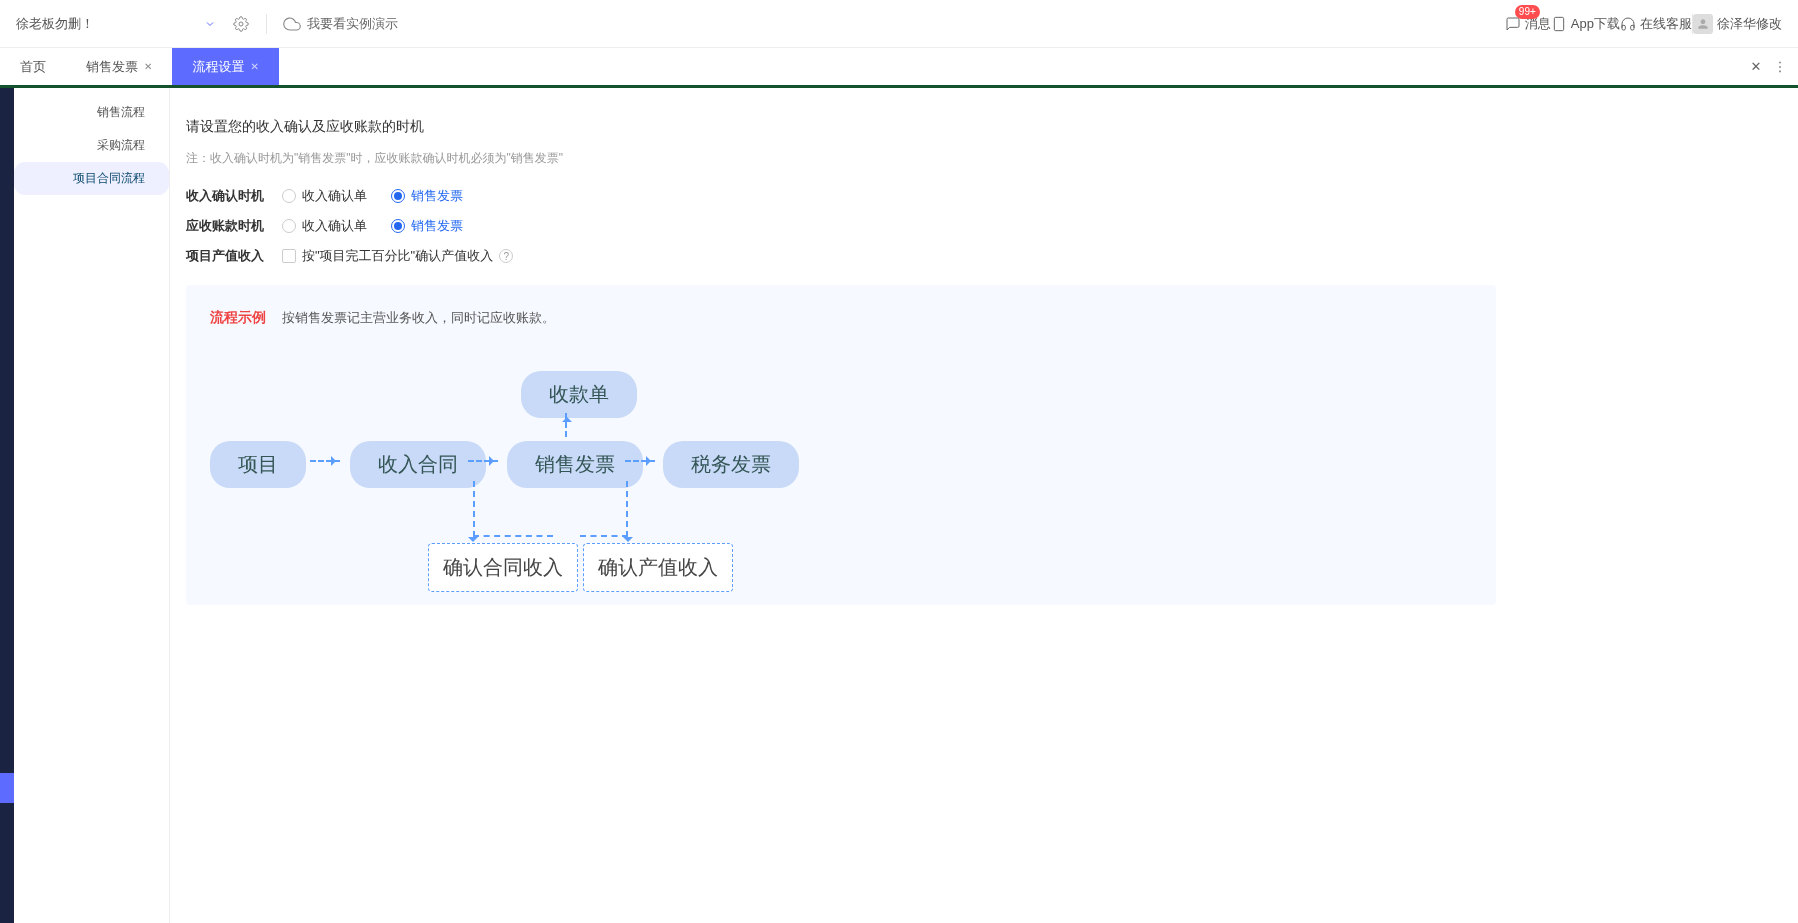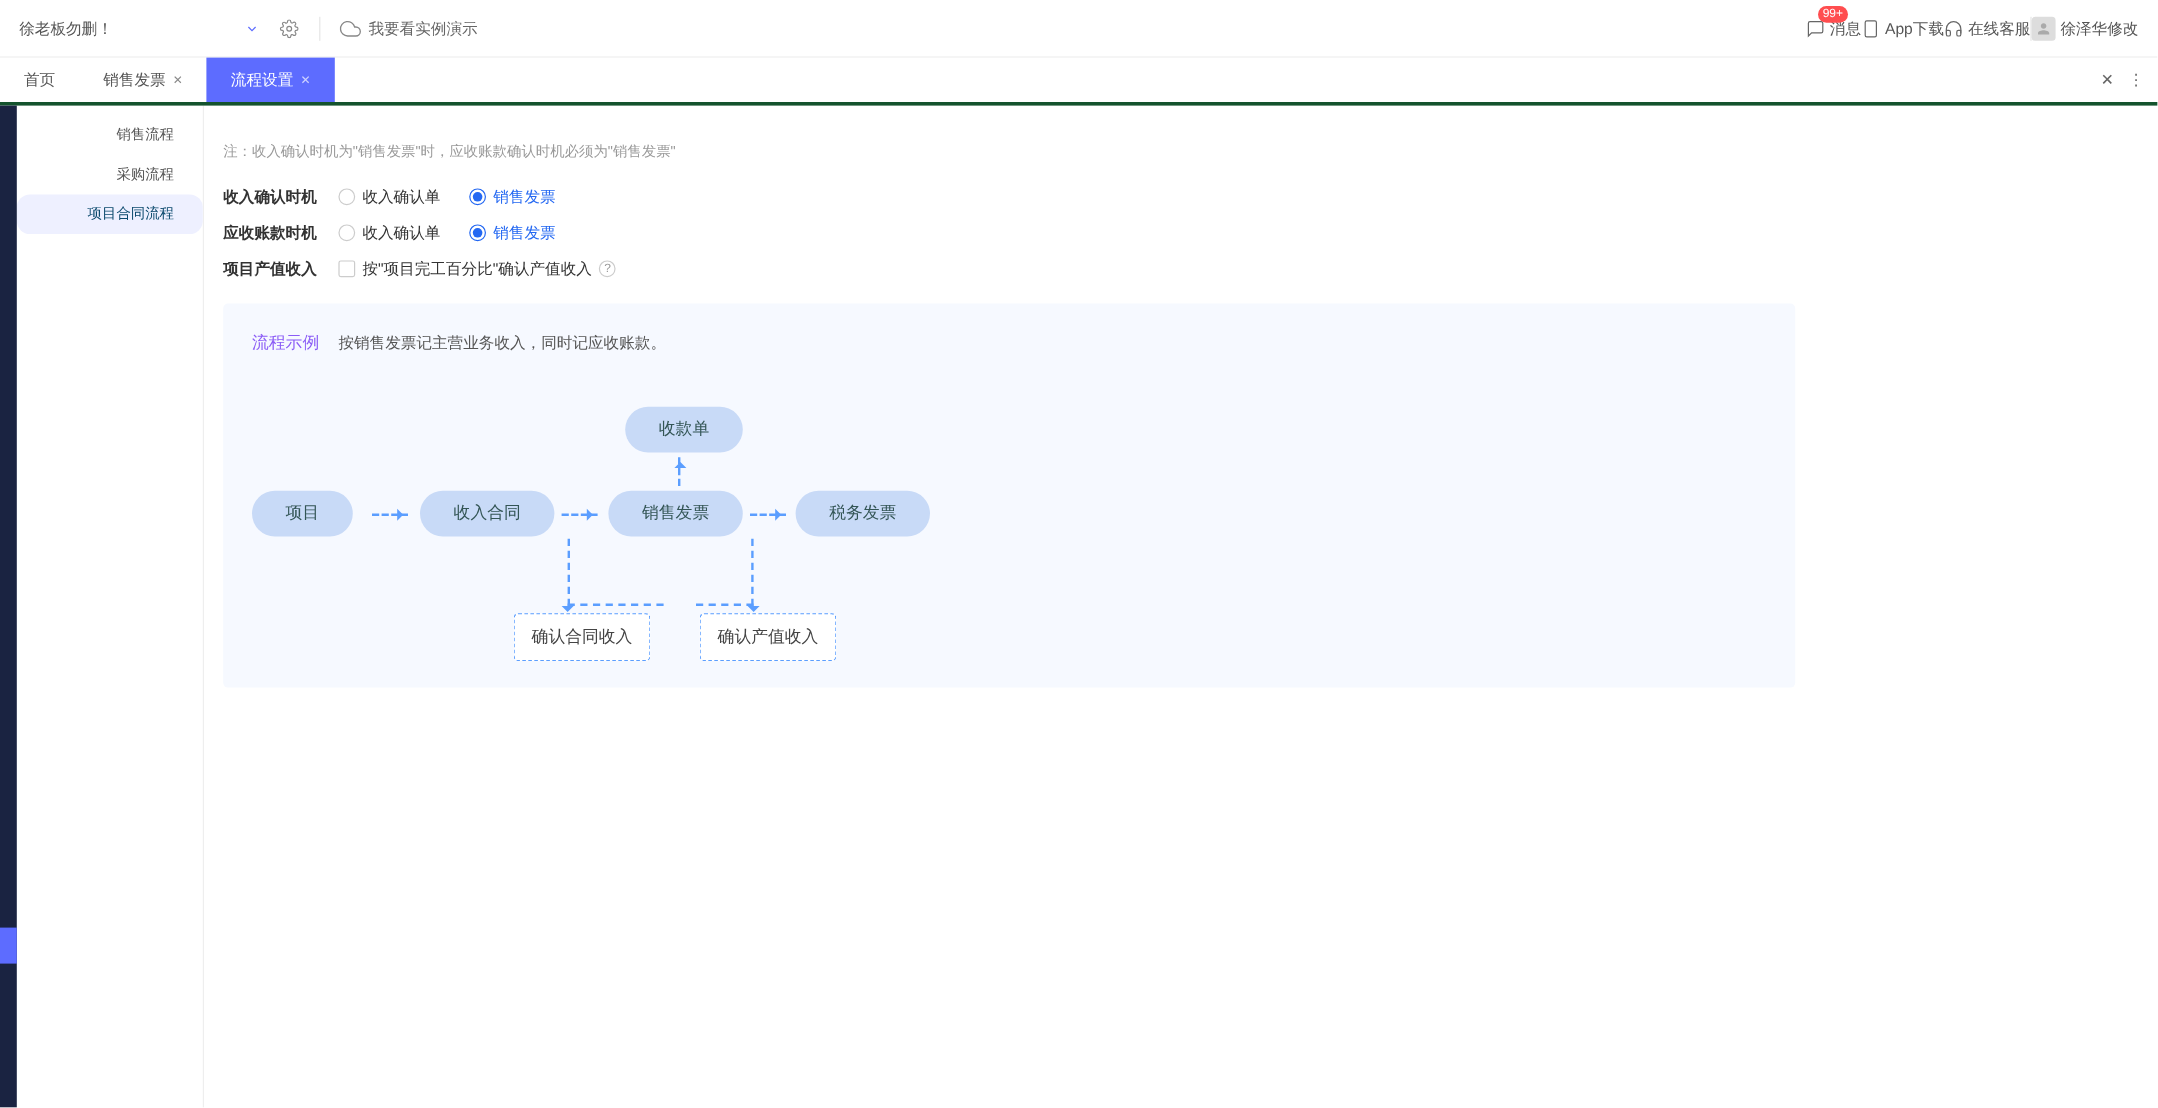--- a/index.html
+++ b/index.html
@@ -48,25 +48,25 @@
     .radio-circle { width: 14px; height: 14px; border: 1px solid #ccc; border-radius: 50%; display: inline-flex; align-items: center; justify-content: center; }
     .radio-item.selected .radio-circle { border-color: #2468f2; }
     .radio-item.selected .radio-dot { width: 8px; height: 8px; background: #2468f2; border-radius: 50%; }
     .radio-item.selected .radio-label { color: #2468f2; }
     .checkbox-item { display: flex; align-items: center; gap: 6px; cursor: pointer; }
     .checkbox-box { width: 14px; height: 14px; border: 1px solid #ccc; border-radius: 2px; }
     .help-icon { width: 14px; height: 14px; border: 1px solid #ccc; border-radius: 50%; display: inline-flex; align-items: center; justify-content: center; font-size: 10px; color: #999; cursor: pointer; }
     
     .example-box { margin-top: 20px; background: #f6f9ff; border-radius: 4px; padding: 24px; width: 1310px; }
     .example-head { display: flex; align-items: baseline; gap: 16px; margin-bottom: 24px; }
-    .example-title { font-size: 14px; font-weight: 400; color: #8b5cf6; }
+    .example-title { font-size: 14px; font-weight: 700; color: #ef4444; }
     .example-desc { font-size: 13px; color: #555; }
     
     .flow-diagram { position: relative; height: 230px; }
-    .flow-node { position: absolute; background: #c8daf7; color: #355; border-radius: 20px; padding: 10px 28px; font-size: 14px; text-align: center; white-space: nowrap; }
+    .flow-node { position: absolute; background: #c8daf7; color: #355; border-radius: 20px; padding: 10px 28px; font-size: 20px; text-align: center; white-space: nowrap; }
     .flow-node.dashed { background: #fff; border: 1px dashed #5b9eff; border-radius: 4px; padding: 10px 14px; color: #444; }
     .arrow { position: absolute; color: #5b9eff; }
     .arrow-h { height: 2px; border-top: 2px dashed #5b9eff; }
     .arrow-h::after { content: ''; position: absolute; right: -1px; top: -6px; border: 5px solid transparent; border-left-color: #5b9eff; }
     .arrow-v-up::after { content: ''; position: absolute; left: -5px; top: -1px; border: 5px solid transparent; border-bottom-color: #5b9eff; }
     .arrow-v-up { width: 2px; border-left: 2px dashed #5b9eff; }
     .arrow-path { position: absolute; border: 2px dashed #5b9eff; border-top: none; }
     .arrow-path.left-down { border-right: none; }
     .arrow-path.right-down { border-left: none; }
     .arrow-down-head { position: absolute; width: 0; height: 0; border: 5px solid transparent; border-top-color: #5b9eff; }
@@ -161,20 +161,21 @@
 <div class="main-area">
   <div class="left-strip">
     <div class="left-strip-btn"></div>
   </div>
   <div class="sidebar">
     <div class="sidebar-item">销售流程</div>
     <div class="sidebar-item">采购流程</div>
     <div class="sidebar-item active">项目合同流程</div>
   </div>
   <div class="content">
+    <div class="page-title">请设置您的收入确认及应收账款的时机</div>
     <div class="note">注：收入确认时机为"销售发票"时，应收账款确认时机必须为"销售发票"</div>
 
     <div class="option-row">
       <span class="option-label">收入确认时机</span>
       <div class="radio-group">
         <div class="radio-item">
           <span class="radio-circle">
               <span class="radio-dot"></span>
             </span>
           <span class="radio-label">收入确认单</span>

